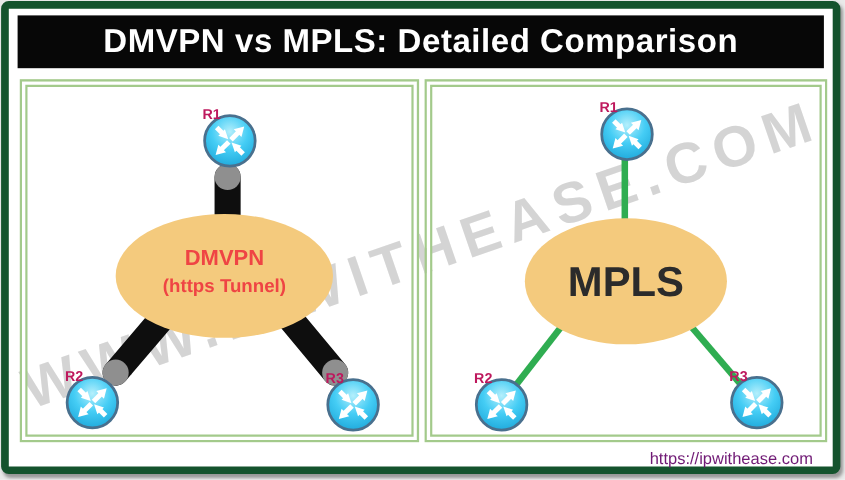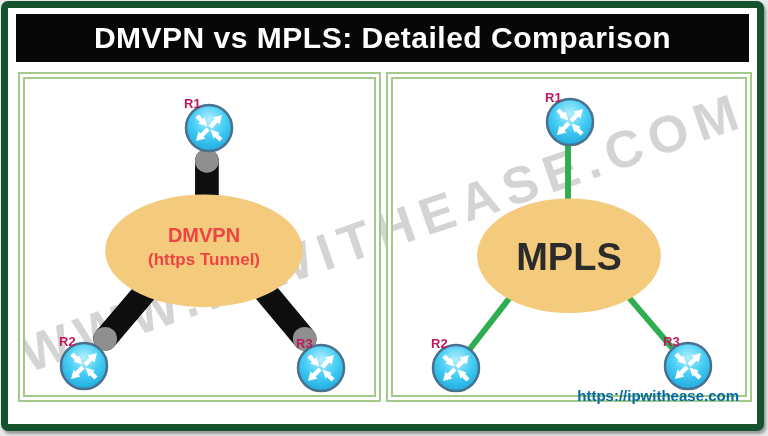--- a/index.html
+++ b/index.html
@@ -32,22 +32,22 @@
   .dmvpn-label .l1 { font-size:20px; font-weight:bold; }
   .dmvpn-label .l2 { font-size:17px; font-weight:bold; margin-top:3px; }
   .mpls-label  { left:88px; top:162px; width:186px; font-size:38px; font-weight:bold; color:#2b2b2b; }
   .router { position:absolute; width:50px; height:50px; z-index:4; }
   .router-label {
     position:absolute; top:-7px; left:0; width:100%; text-align:left;
     font-size:13px; font-weight:bold; color:#be185d; z-index:5;
   }
   .router-icon { position:absolute; left:0; top:0; width:50px; height:50px; }
   .footer-link {
-    position:absolute; top:379px; right:18px; z-index:3;
-    color:#0369a1; font-size:15px; font-weight:bold; cursor:pointer;
+    position:absolute; top:401px; right:18px; z-index:3;
+    color:#701a75; font-size:15px; font-weight:normal; cursor:pointer;
   }
   .defs-holder { position:absolute; width:0; height:0; }
 </style>
 </head>
 <body>
 
 <svg class="defs-holder" aria-hidden="true">
   <defs>
     <radialGradient id="rg" cx="50%" cy="32%" r="80%">
       <stop offset="0%" stop-color="#b4effc"></stop>

